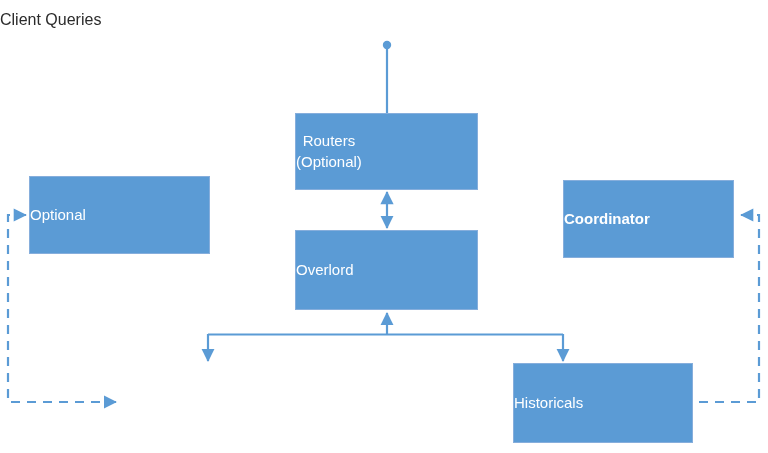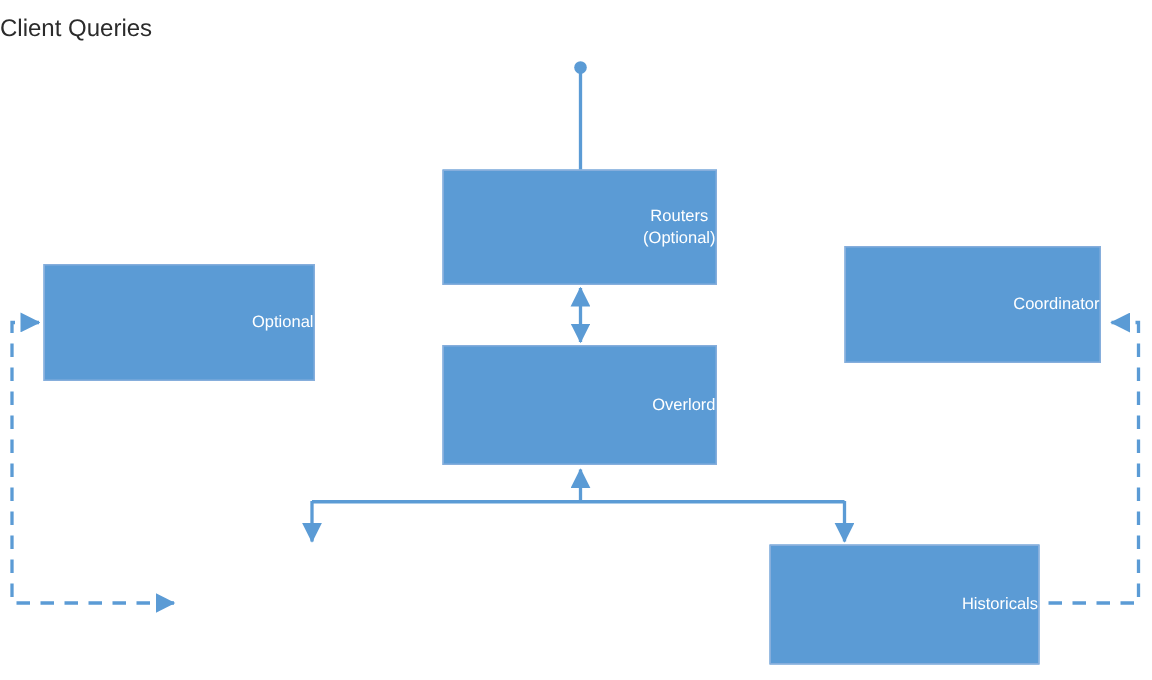--- a/index.html
+++ b/index.html
@@ -25,24 +25,24 @@
     width: 768px;
     height: 453px;
   }
   .node {
     position: absolute;
     background: #5B9BD5;
     border: 1px solid #86AEDC;
     box-sizing: border-box;
     display: flex;
     align-items: center;
-    justify-content: flex-end;
+    justify-content: flex-start;
     text-align: center;
     color: #ffffff;
-    font-size: 11px;
+    font-size: 15px;
     line-height: 1.35;
     font-family: "Liberation Sans", sans-serif;
     white-space: pre-line;
   }
   .caption {
     position: absolute;
     color: #2b2b2b;
     font-size: 16px;
     font-family: "Liberation Sans", sans-serif;
     text-align: left;
@@ -106,21 +106,21 @@
   </div>
 
   <div class="node" style="left:295px; top:230px; width:183px; height:80px;">
     <span>Overlord</span>
   </div>
 
   <div class="node" style="left:29px; top:176px; width:181px; height:78px;">
     <span>Optional</span>
   </div>
 
-  <div class="node" style="left:563px; top:164px; width:171px; height:78px;">
+  <div class="node" style="left:563px; top:180px; width:171px; height:78px;font-weight:bold;">
     <span>Coordinator</span>
   </div>
 
 
   <div class="node" style="left:473px; top:363px; width:180px; height:80px;margin-left:40px;">
     <span>Historicals</span>
   </div>
 
 </div>
 

